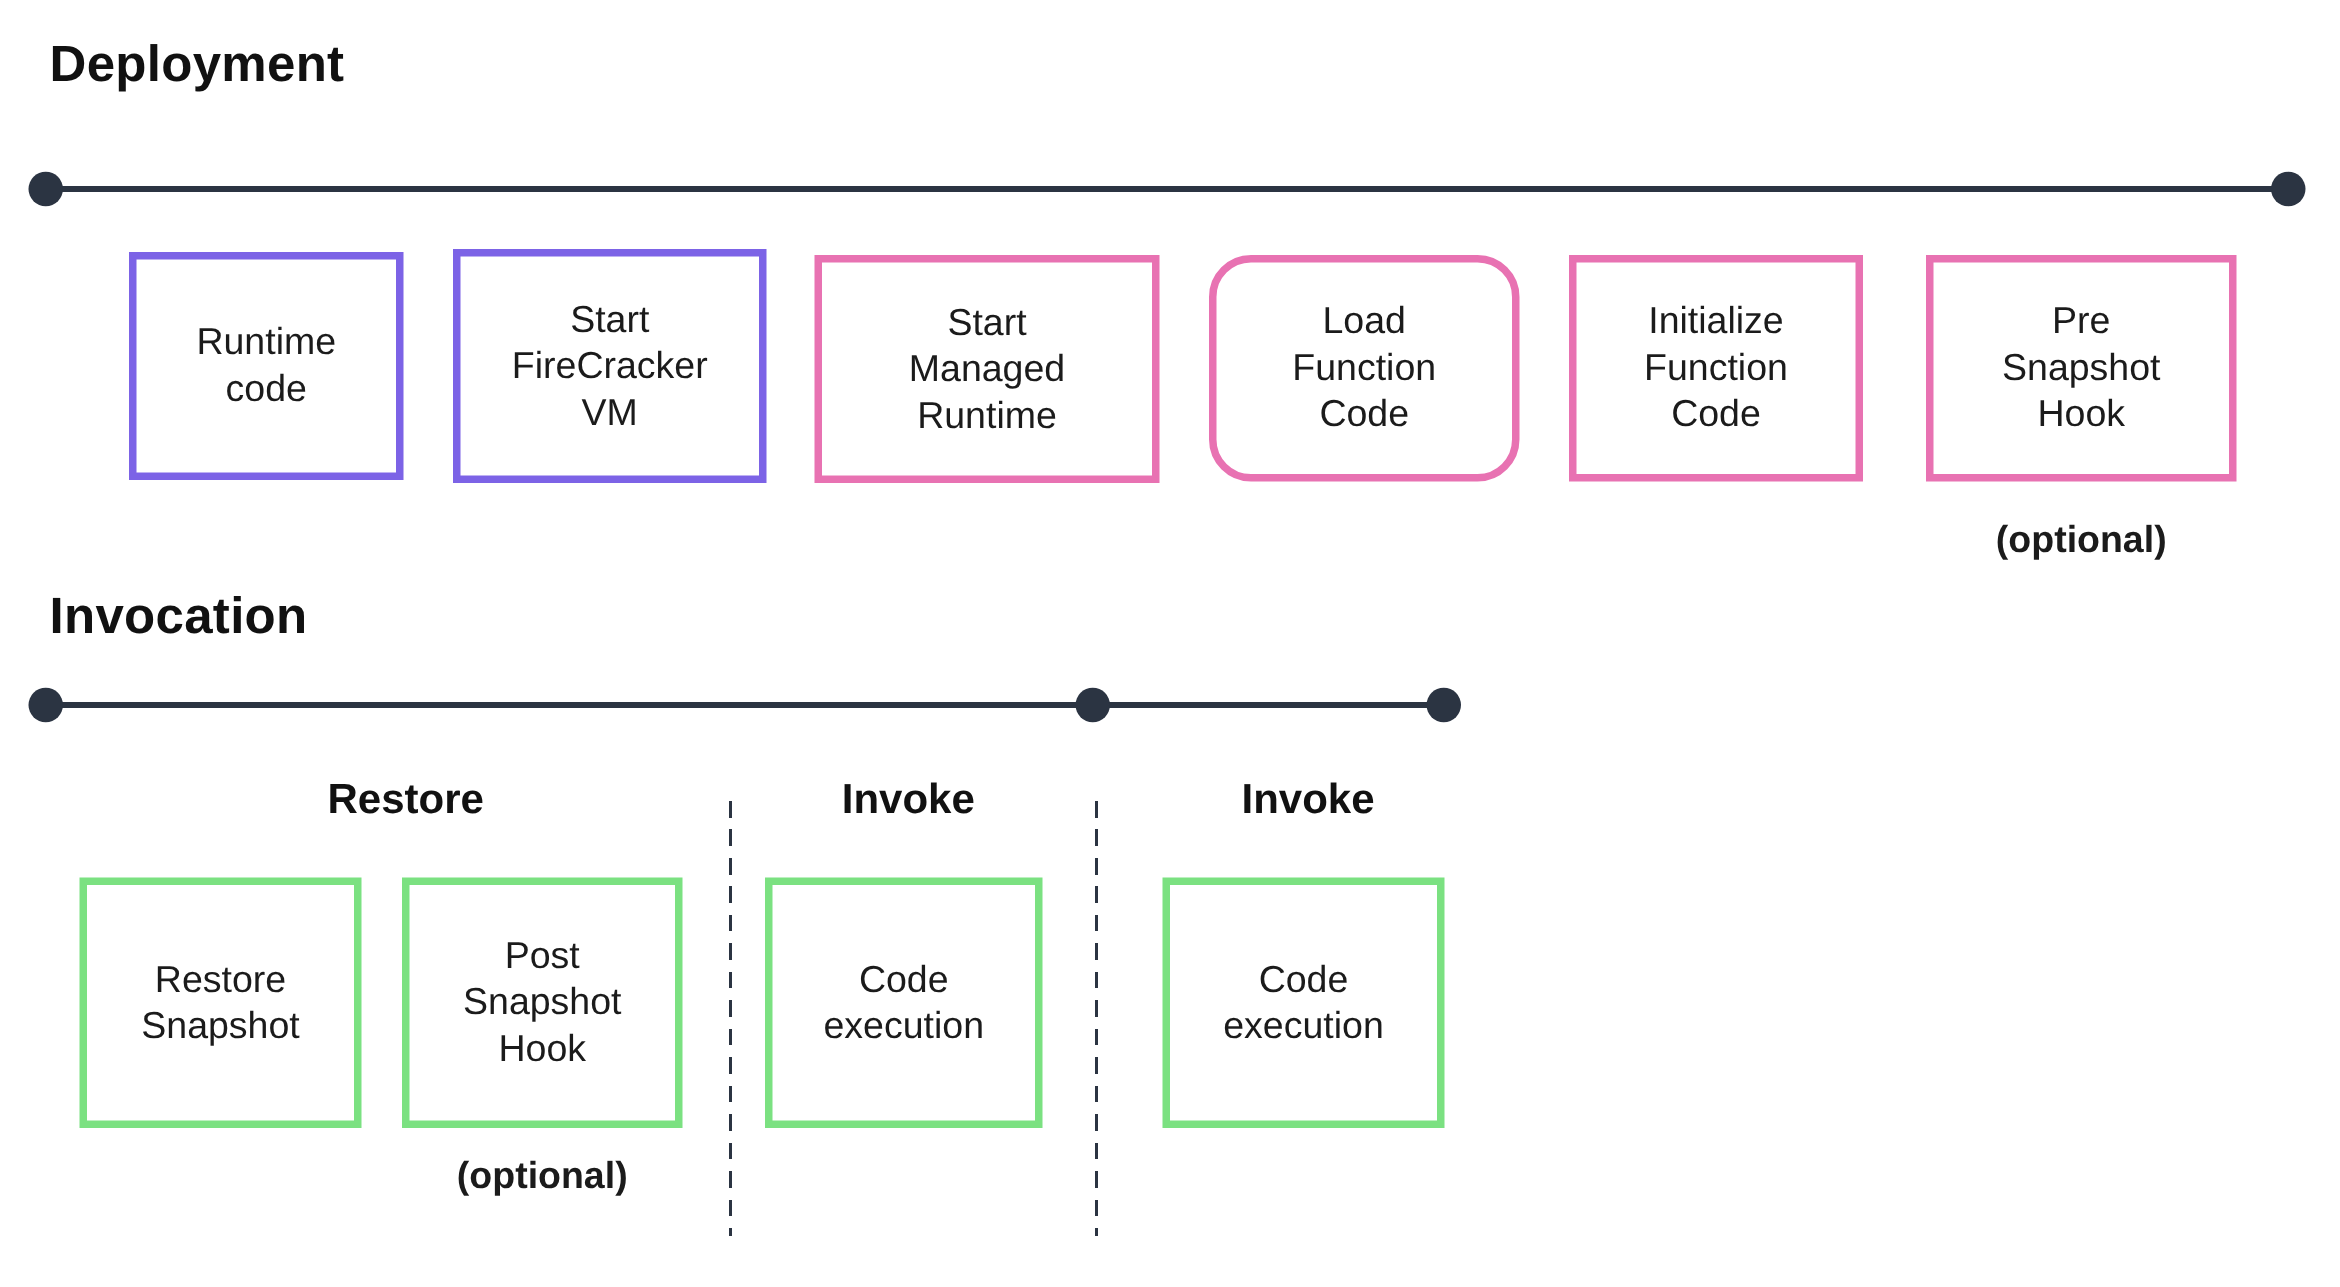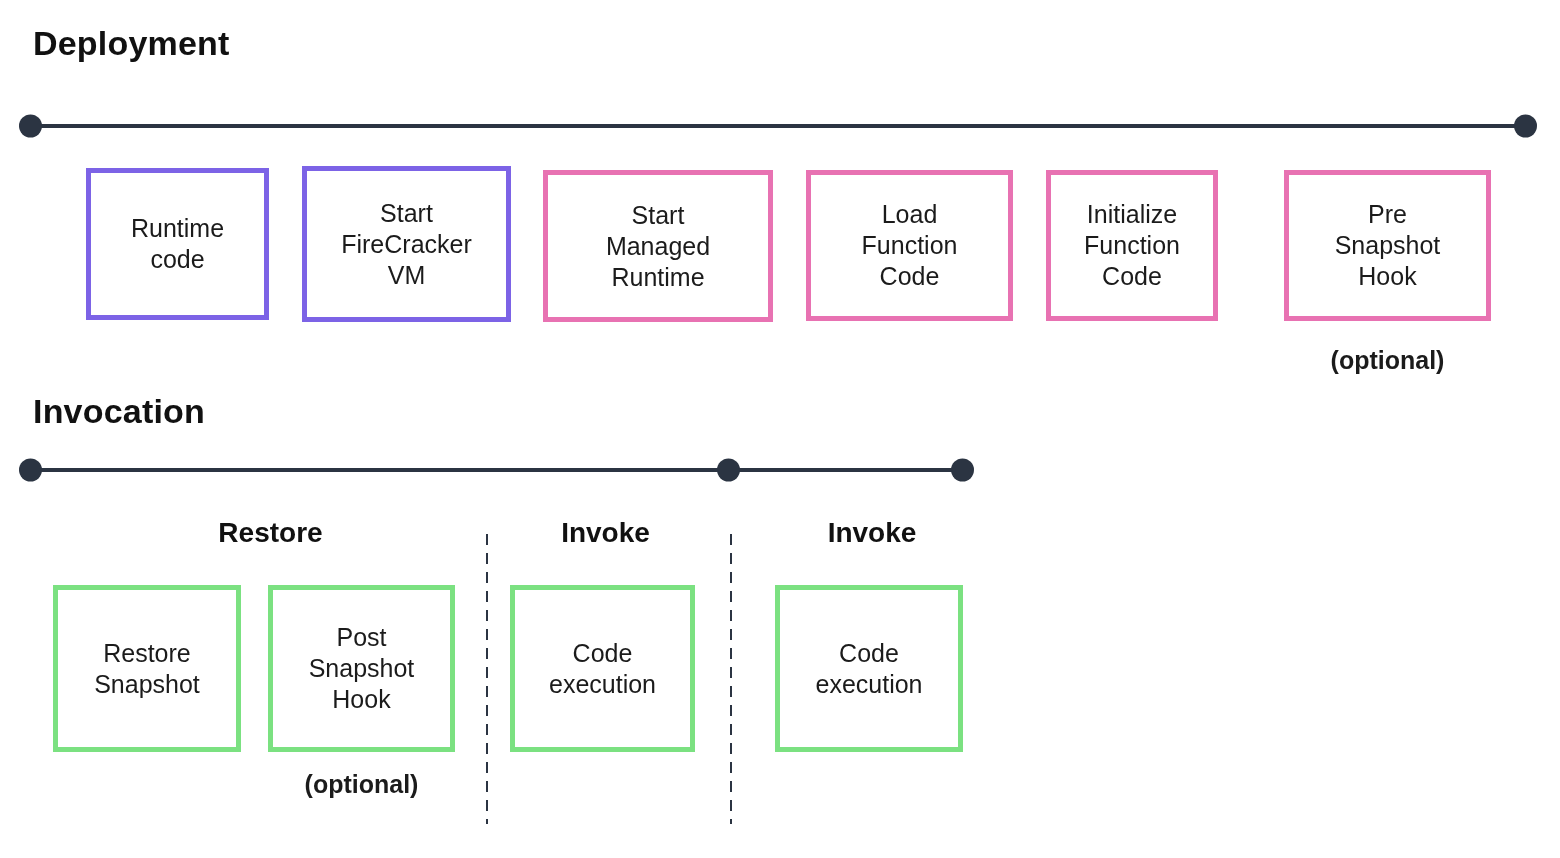--- a/index.html
+++ b/index.html
@@ -95,27 +95,27 @@
 FireCracker
 VM</span>
   </div>
 
   <div class="step-box" style="left: 543px; top: 170px; width: 230px; height: 152px; border-color: rgb(232, 114, 178);">
     <span class="step-label">Start
 Managed
 Runtime</span>
   </div>
 
-  <div class="step-box" style="left: 806px; top: 170px; width: 207px; height: 151px; border-color: rgb(232, 114, 178);">
+  <div class="step-box" style="left: 806px; top: 170px; width: 207px; height: 151px; border-color: rgb(232, 114, 178); border-radius: 28px;">
     <span class="step-label">Load
 Function
 Code</span>
   </div>
 
-  <div class="step-box" style="left: 1046px; top: 170px; width: 172px; height: 151px; border-color: rgb(232, 114, 178);">
+  <div class="step-box" style="left: 1046px; top: 170px; width: 196px; height: 151px; border-color: rgb(232, 114, 178);">
     <span class="step-label">Initialize
 Function
 Code</span>
   </div>
 
   <div class="step-box" style="left: 1284px; top: 170px; width: 207px; height: 151px; border-color: rgb(232, 114, 178);">
     <span class="step-label">Pre
 Snapshot
 Hook</span>
   </div>

